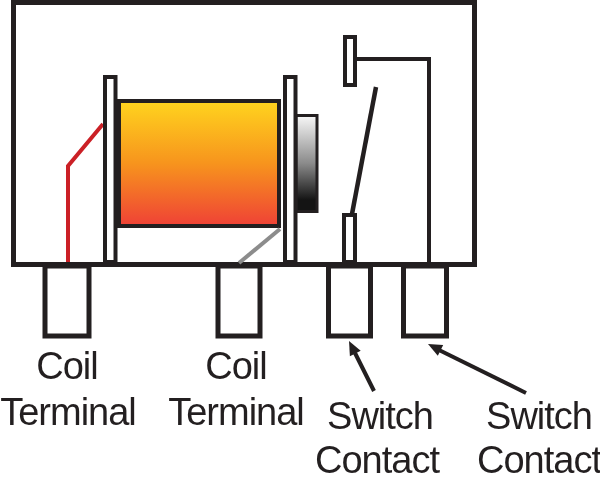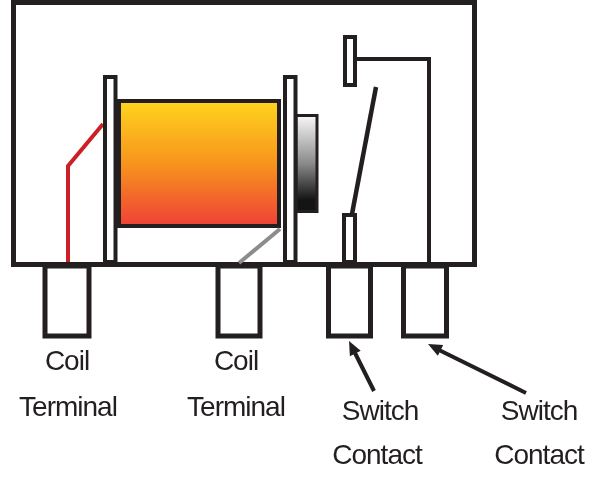--- a/index.html
+++ b/index.html
@@ -16,21 +16,21 @@
     font-family: "Liberation Sans", "DejaVu Sans", sans-serif;
   }
   #diagram-svg {
     position: absolute;
     left: 0;
     top: 0;
   }
   .label {
     position: absolute;
     transform: translateX(-50%);
-    font-size: 28px;
+    font-size: 38px;
     line-height: 1;
     letter-spacing: -1px;
     color: #231F20;
     white-space: nowrap;
     user-select: none;
   }
 </style>
 </head>
 <body>
 

